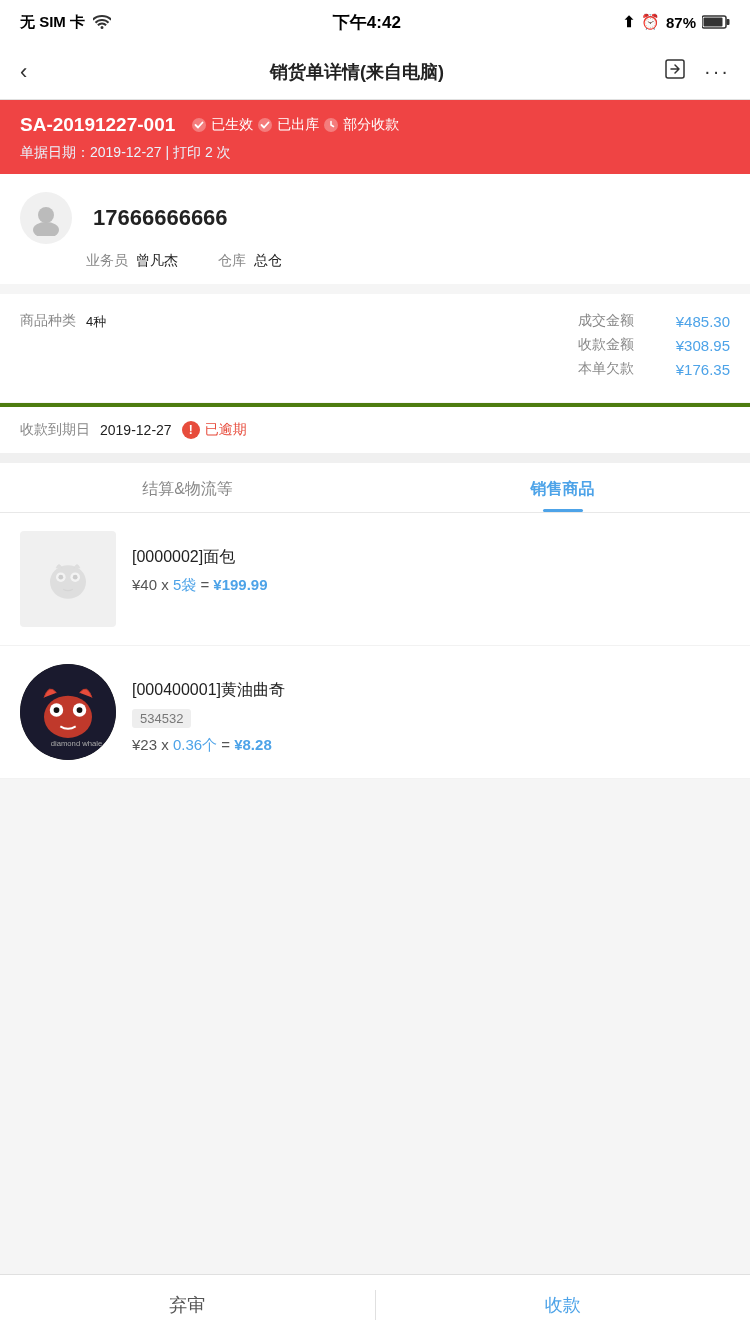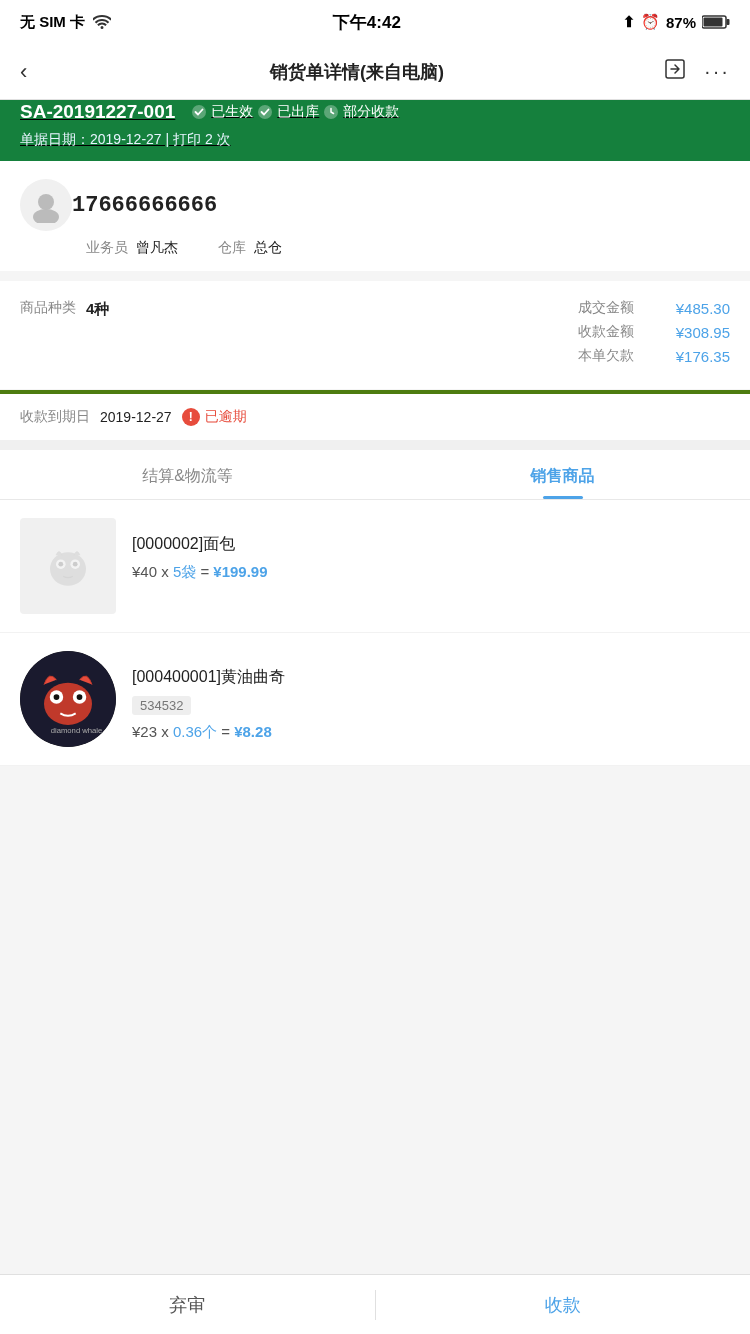--- a/index.html
+++ b/index.html
@@ -52,23 +52,22 @@
       cursor: pointer;
     }
     .nav-actions {
       display: flex;
       align-items: center;
       gap: 18px;
     }
 
     
     .header-banner {
-      background: #15803d;
-      padding: 1px 20px 12px;
-      text-decoration: underline;
+      background: #ef4444;
+      padding: 14px 20px 12px;
     }
     .banner-row1 {
       display: flex;
       align-items: center;
       gap: 16px;
       margin-bottom: 8px;
     }
     .banner-order-id {
       font-size: 19px;
       font-weight: 700;
@@ -101,23 +100,22 @@
 
     
     .customer-section {
       background: #fff;
       padding: 18px 20px 14px;
       margin-bottom: 10px;
     }
     .customer-row1 {
       display: flex;
       align-items: center;
-      gap: 0;
+      gap: 21px;
       margin-bottom: 8px;
-      font-family: Liberation Mono, monospace;
     }
     .avatar {
       width: 52px;
       height: 52px;
       border-radius: 26px;
       background: #f0f0f0;
       display: flex;
       align-items: center;
       justify-content: center;
       overflow: hidden;
@@ -158,21 +156,21 @@
       background: #fff;
       padding: 18px 20px;
       margin-bottom: 0;
       display: flex;
       justify-content: space-between;
       align-items: flex-start;
     }
     .summary-left {}
     .summary-right {}
     .summary-label { font-size: 14px; color: #888; margin-bottom: 2px; }
-    .summary-count { font-size: 15px; color: #222; font-weight: 700; }
+    .summary-count { font-size: 13px; color: #222; font-weight: 400; }
     .amount-row {
       display: flex;
       align-items: center;
       justify-content: flex-end;
       gap: 16px;
       margin-bottom: 6px;
     }
     .amount-label { font-size: 14px; color: #888; }
     .amount-value { font-size: 15px; color: #4da3e8; font-weight: 500; min-width: 80px; text-align: right; }
 

